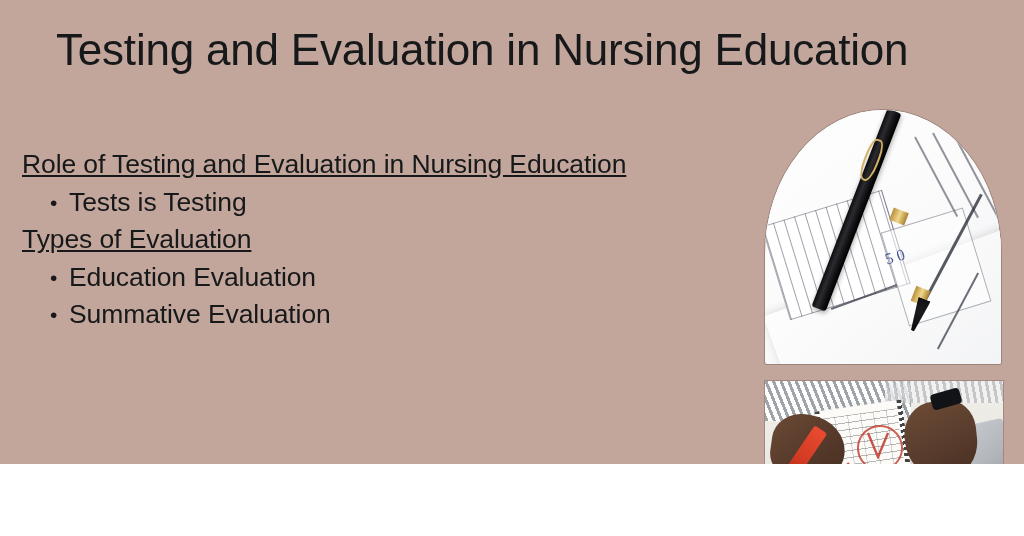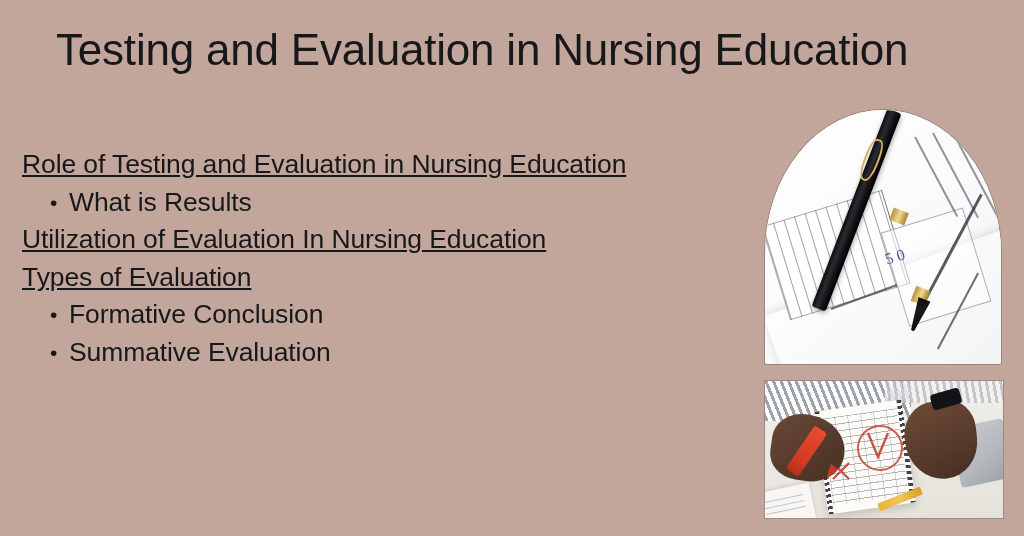--- a/index.html
+++ b/index.html
@@ -8,21 +8,21 @@
   }
   body {
     width: 1024px;
     height: 536px;
     overflow: hidden;
     font-family: "Liberation Sans", sans-serif;
   }
   #slide {
     position: relative;
     width: 1024px;
-    height: 536px;
+    height: 464px;
     background: #c2a69b;
     overflow: hidden;
   }
 
   
   #slide-title {
     position: absolute;
     left: 56px;
     top: 24px;
     width: 920px;
@@ -413,36 +413,33 @@
 
   <div id="slide-title">Testing and Evaluation in Nursing Education</div>
 
   <div id="outline">
 
     <div class="ol-line lvl0">
       <span>Role of Testing and Evaluation in Nursing Education</span>
     </div>
 
     <div class="ol-line lvl1">
-      <span class="bullet">•</span><span class="btxt">What is Results</span>
-    </div>
-
-
-
-
-    <div class="ol-line lvl0">
-      <span>Utilization of Evaluation In Nursing Education</span>
-    </div>
+      <span class="bullet">•</span><span class="btxt">Tests is Testing</span>
+    </div>
+
+
+
+
 
     <div class="ol-line lvl0">
       <span>Types of Evaluation</span>
     </div>
 
     <div class="ol-line lvl1">
-      <span class="bullet">•</span><span class="btxt">Formative Conclusion</span>
+      <span class="bullet">•</span><span class="btxt">Education Evaluation</span>
     </div>
 
     <div class="ol-line lvl1">
       <span class="bullet">•</span><span class="btxt">Summative Evaluation</span>
     </div>
 
   </div>
 
   <div class="photo" id="photo-arch">
     <div class="scene">

